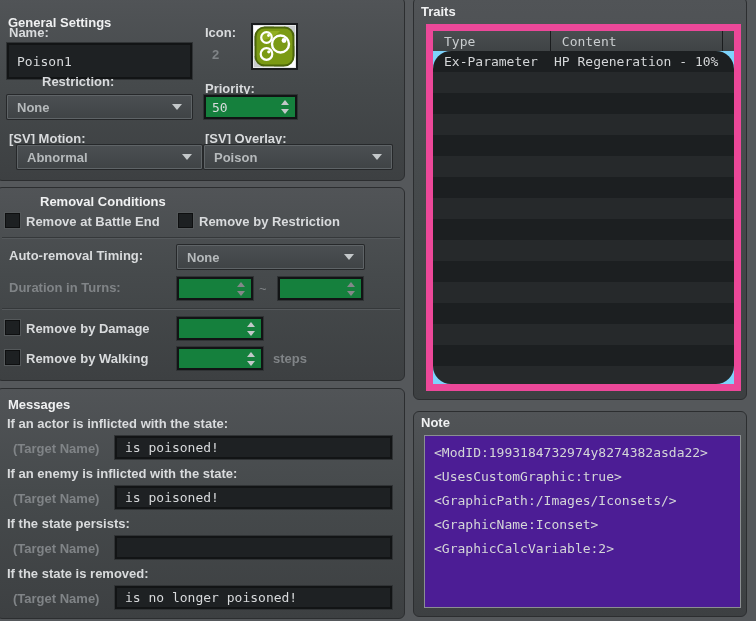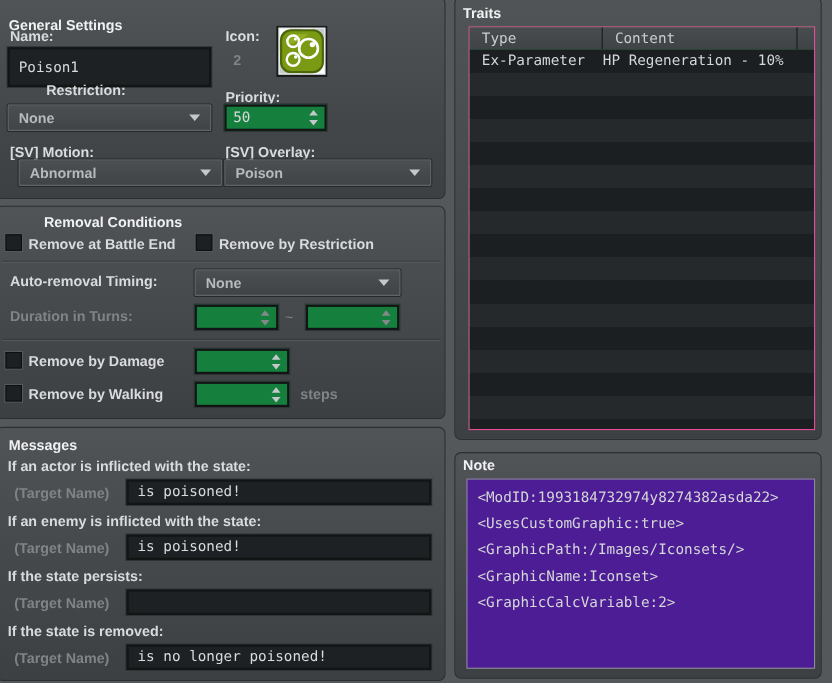--- a/index.html
+++ b/index.html
@@ -48,29 +48,30 @@
   .checkbox {
     position:absolute; width:15px; height:15px;
     background:#1d2022; border:1px solid #0e0f10; box-shadow:0 0 0 1px #54585a;
   }
   .hdivider { position:absolute; height:0; border-top:1px solid #35383a; border-bottom:1px solid #55595c; }
   .iconframe {
     position:absolute; width:47px; height:47px; border:2px solid #191b1d;
     background:#e6e8e9; padding:1px;
   }
   
-  .ttable { position:absolute; border:1px solid #ec4899; background:#15803d; }
+  .ttable { position:absolute; border:7px solid #ec4899; background:#7dd3fc; }
   .thead { display:flex; height:20px; background:linear-gradient(180deg,#494d50,#3f4345); }
   .th {
     color:#c9cdcf; font-family:"DejaVu Sans Mono", monospace; font-size:13px;
     display:flex; align-items:center; padding-left:11px; border-right:1px solid #1a1c1e;
   }
   .tbody {
     position:absolute; left:0; right:0; top:20px; bottom:0;
     background:repeating-linear-gradient(180deg,#1c1f21 0px,#1c1f21 21px,#26292b 21px,#26292b 42px);
+    border-radius:18px;
   }
   .trow { position:absolute; left:0; top:0; height:21px; width:100%; display:flex; align-items:center;
     color:#d4d6d8; font-family:"DejaVu Sans Mono", monospace; font-size:13px; white-space:pre; }
   .trow .c1 { padding-left:11px; width:121px; }
   .notearea {
     position:absolute; background:#4c1d95; border:1px solid #8b8f91;
     color:#d4d6d8; font-family:"DejaVu Sans Mono", monospace; font-size:13px;
     line-height:24px; padding:5px 9px; white-space:pre-wrap;
   }
 </style>

